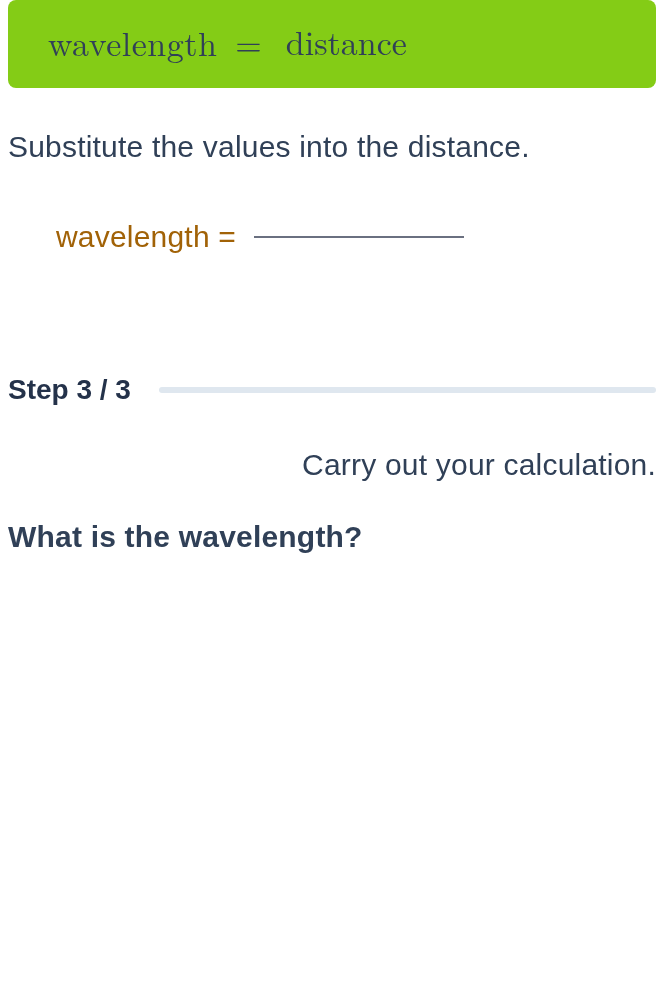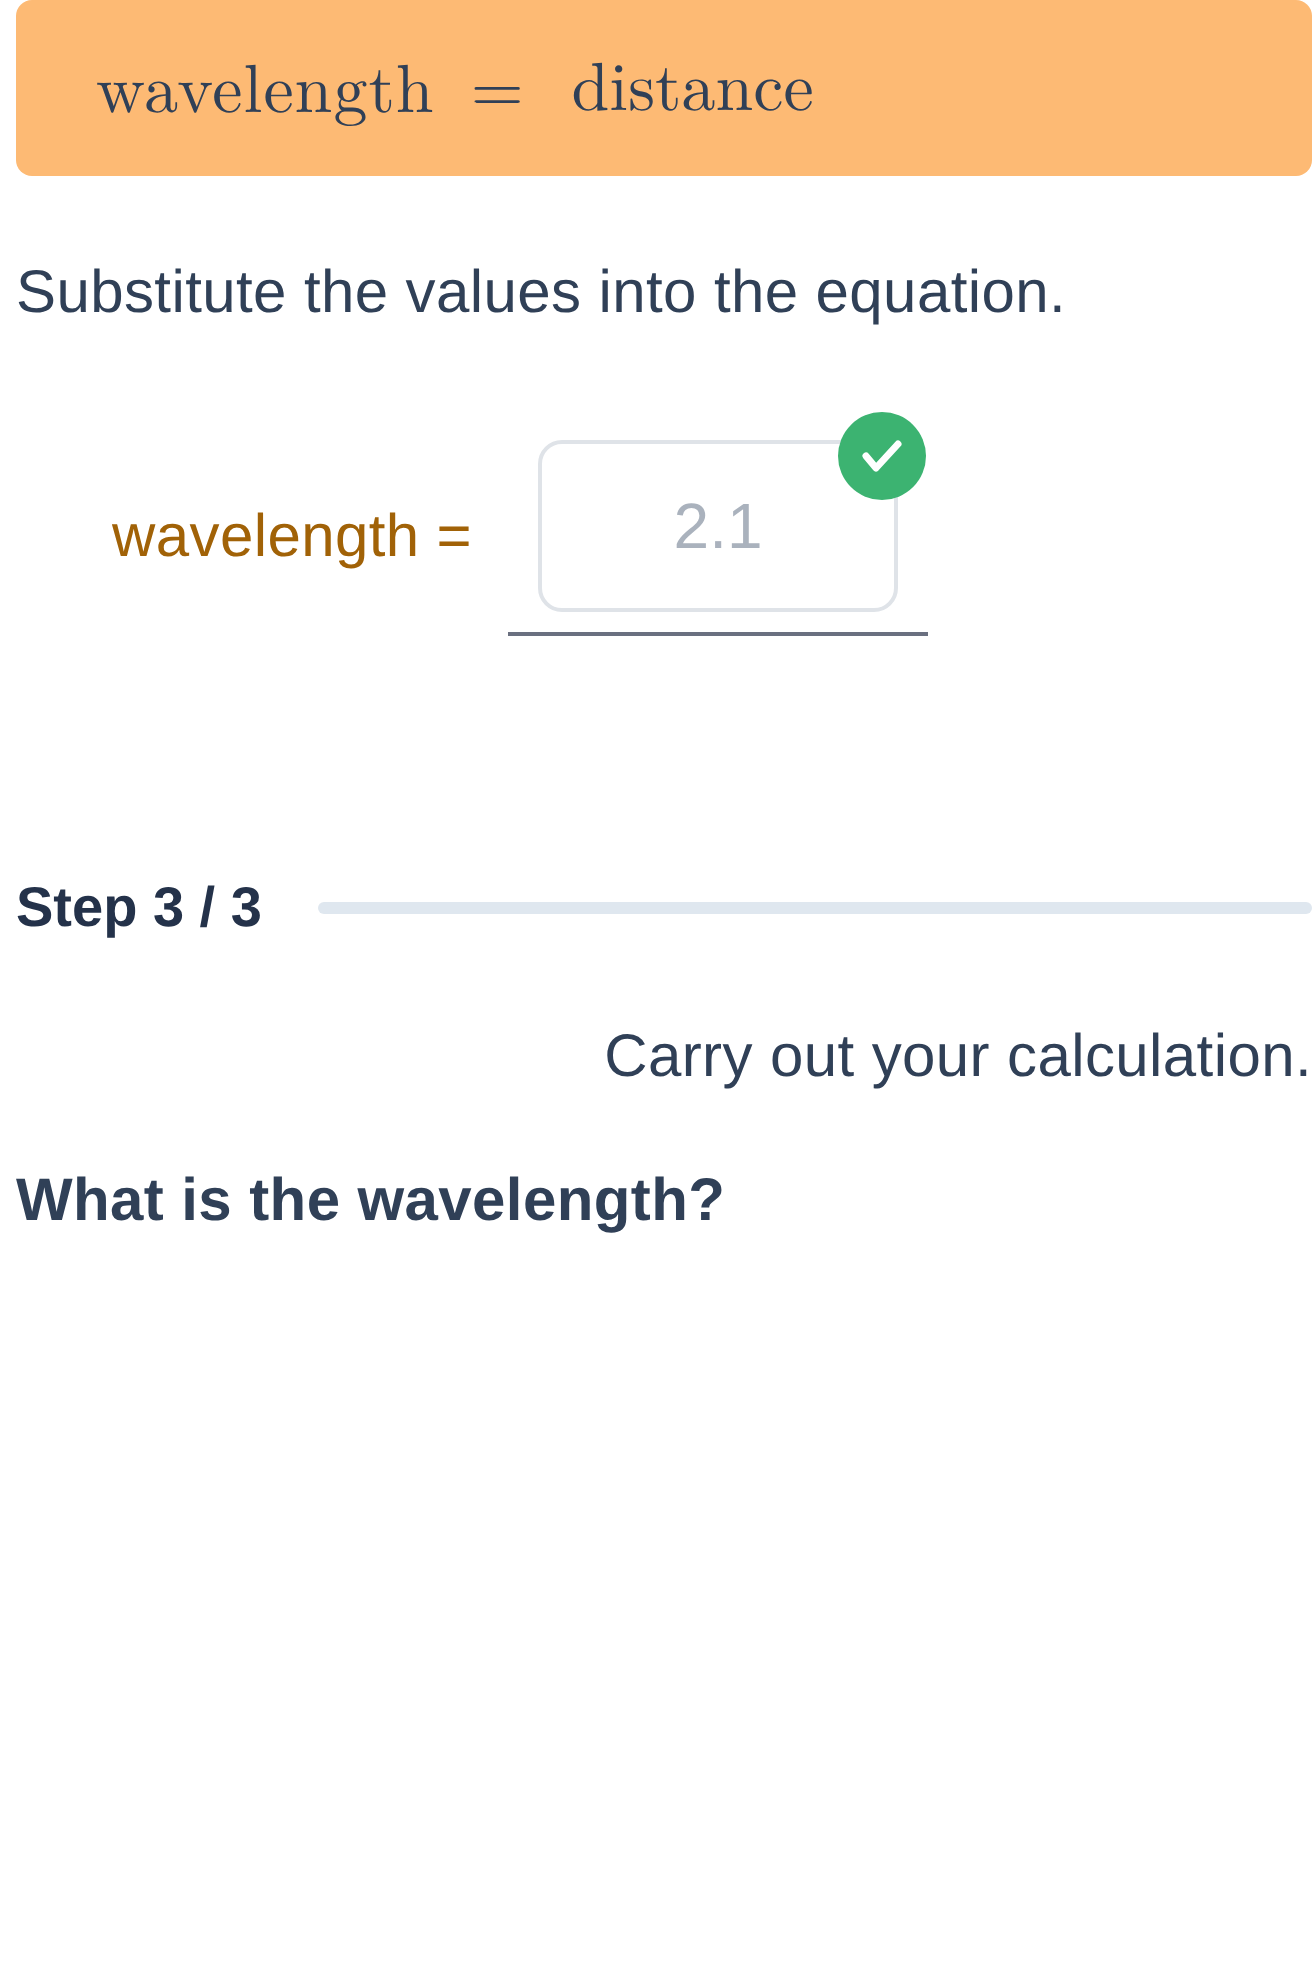--- a/index.html
+++ b/index.html
@@ -5,21 +5,21 @@
   * { box-sizing: border-box; margin: 0; padding: 0; }
   body {
     font-family: Georgia, 'Times New Roman', serif;
     background: #ffffff;
     width: 656px;
     height: 989px;
     overflow: hidden;
     color: #2d3748;
   }
   .formula-box {
-    background: #fdba74;
+    background: #84cc16;
     border-radius: 8px;
     padding: 18px 20px 22px 40px;
     margin: 0 0 0 8px;
     display: flex;
     align-items: center;
     font-family: 'Latin Modern Roman', 'CMU Serif', Georgia, serif;
     font-size: 34px;
     color: #304057;
     gap: 14px;
     white-space: nowrap;
@@ -134,33 +134,25 @@
 
 <div class="formula-box">
   <span class="formula-lhs">wavelength</span>
   <span class="formula-eq">=</span>
   <span class="formula-frac">
     <span class="num">distance</span>
     <span class="bar"></span>
   </span>
 </div>
 
-<div class="sans-text instruction">Substitute the values into the equation.</div>
+<div class="sans-text instruction">Substitute the values into the distance.</div>
 
 <div class="substitute-block">
   <div class="sans-text subs-lhs">wavelength =</div>
   <div class="subs-frac">
-    <div class="input-wrap">
-      <div class="value-input">2.1</div>
-      <div class="check-badge">
-        <svg viewBox="0 0 24 24" fill="none" stroke="#ffffff" stroke-width="3.5" stroke-linecap="round" stroke-linejoin="round">
-            <polyline points="4 12 9 18 20 6"></polyline>
-          </svg>
-      </div>
-    </div>
     <div class="subs-bar"></div>
   </div>
 </div>
 
 <div class="step-row">
   <div class="step-label">Step 3 / 3</div>
   <div class="step-line"></div>
 </div>
 
 <div class="sans-text calc-line">Carry out your calculation.</div>

